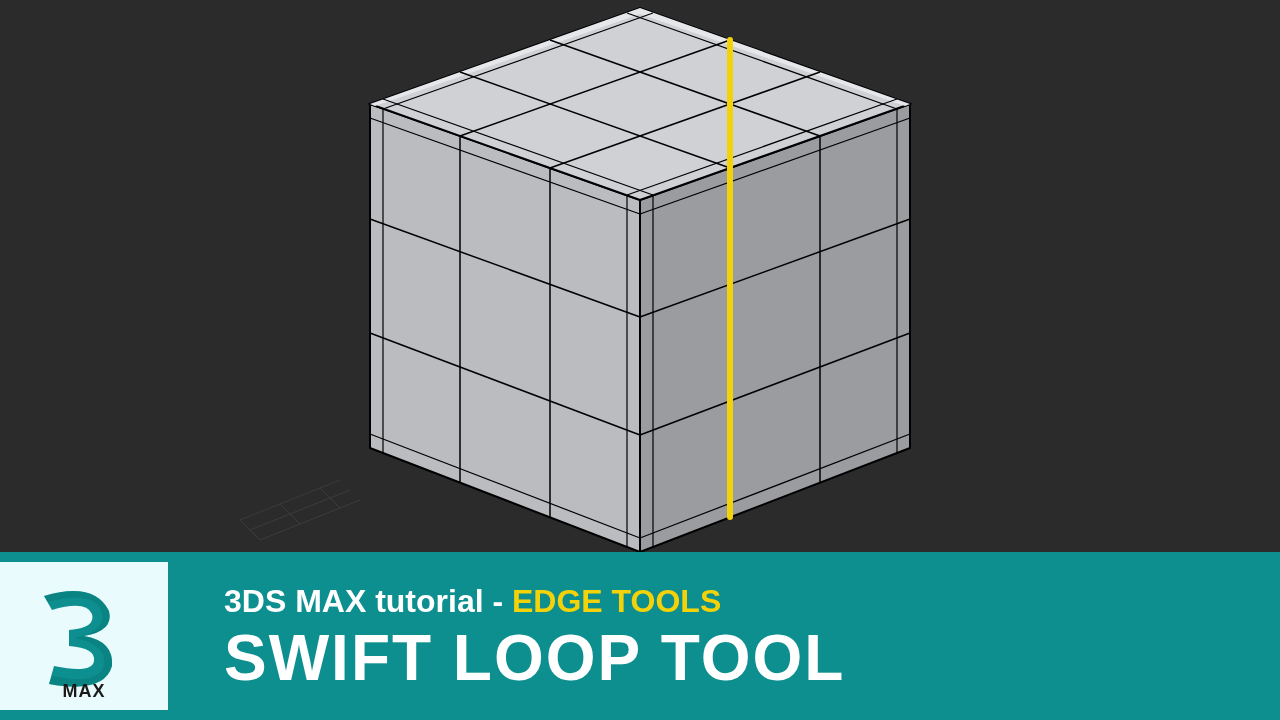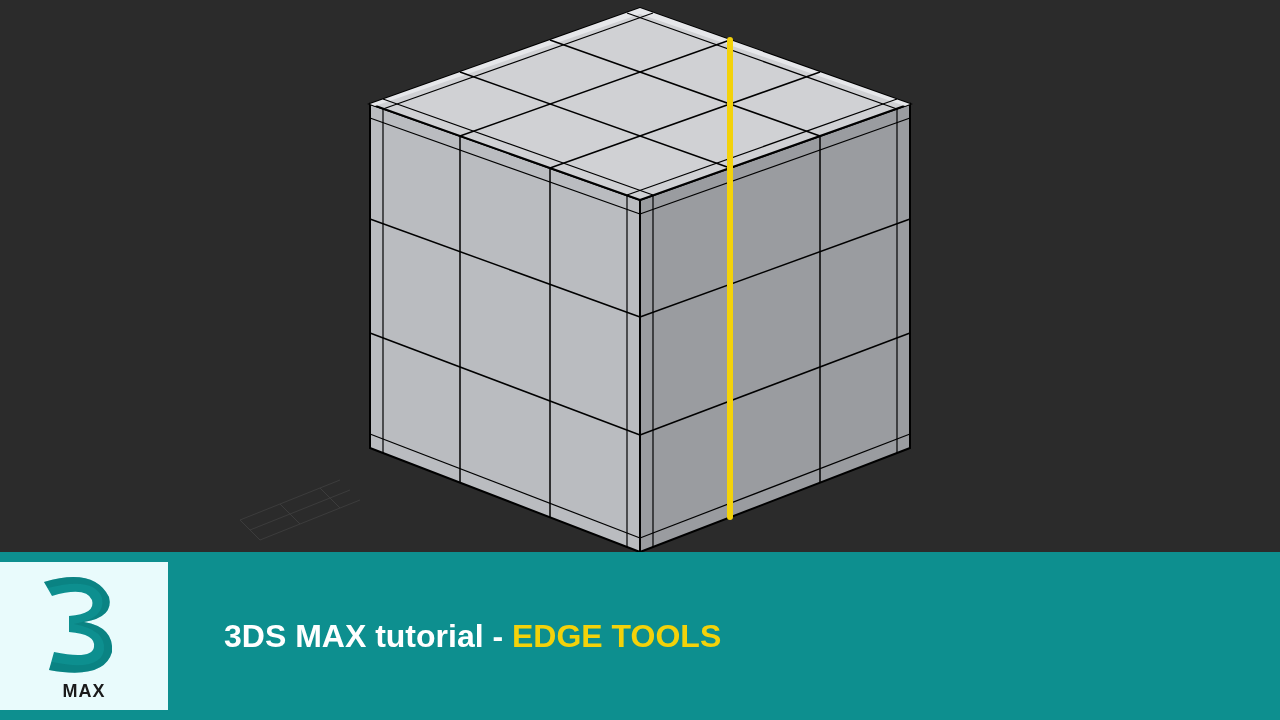--- a/index.html
+++ b/index.html
@@ -34,20 +34,21 @@
     gap: 24px;
     padding-right: 24px;
   }
   .banner .logo-box {
     width: 168px;
     height: 148px;
     background: #e9fbfc;
     display: flex;
     flex-direction: column;
     align-items: center;
+    justify-content: center;
     position: relative;
   }
   .logo-svg { width: 140px; height: 120px; }
   .logo-text {
     position: absolute;
     bottom: 8px;
     width: 100%;
     text-align: center;
     font-weight: 700;
     font-size: 18px;
@@ -166,16 +167,17 @@
         <path d="M30 20 Q80 5 95 35 Q100 55 70 60 Q100 65 98 90 Q90 118 35 108 L40 90 Q78 98 80 85 Q82 72 55 70 L55 54 Q82 52 78 38 Q72 24 38 34 Z" fill="#0d8f8f"></path>
 
         <path d="M30 20 Q80 5 95 35 Q100 55 70 60 Q100 65 98 90 Q90 118 35 108 L38 100 Q86 110 90 88 Q92 68 60 62 Q92 56 88 36 Q80 14 34 26 Z" fill="#066d6d" opacity="0.35"></path>
       </svg>
       <div class="logo-text">MAX</div>
     </div>
     <div class="titles">
       <div class="line1">
         <span>3DS MAX tutorial - </span><span class="accent">EDGE TOOLS</span>
       </div>
+      <div class="line2">SWIFT LOOP TOOL</div>
     </div>
   </div>
 
 </div>
 
 </body></html>

